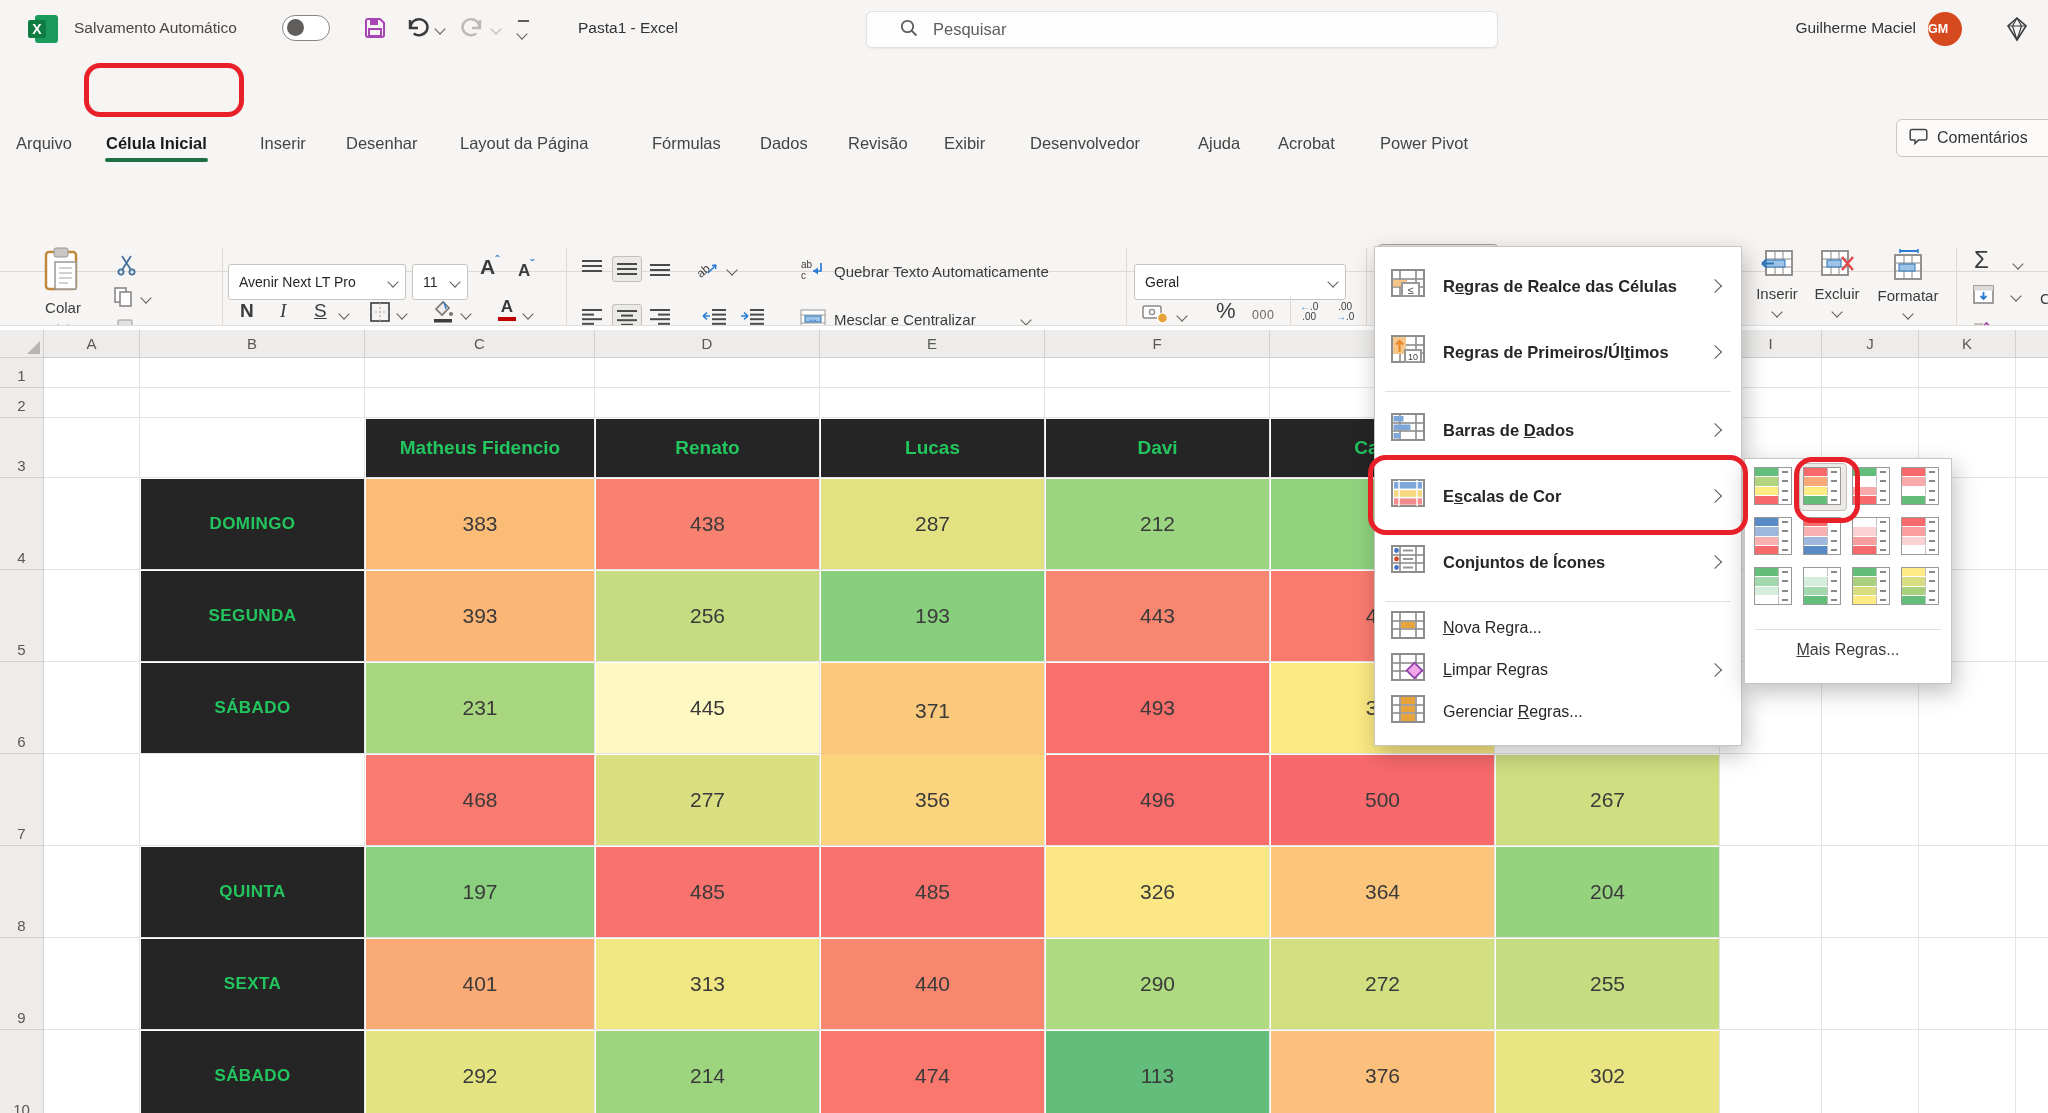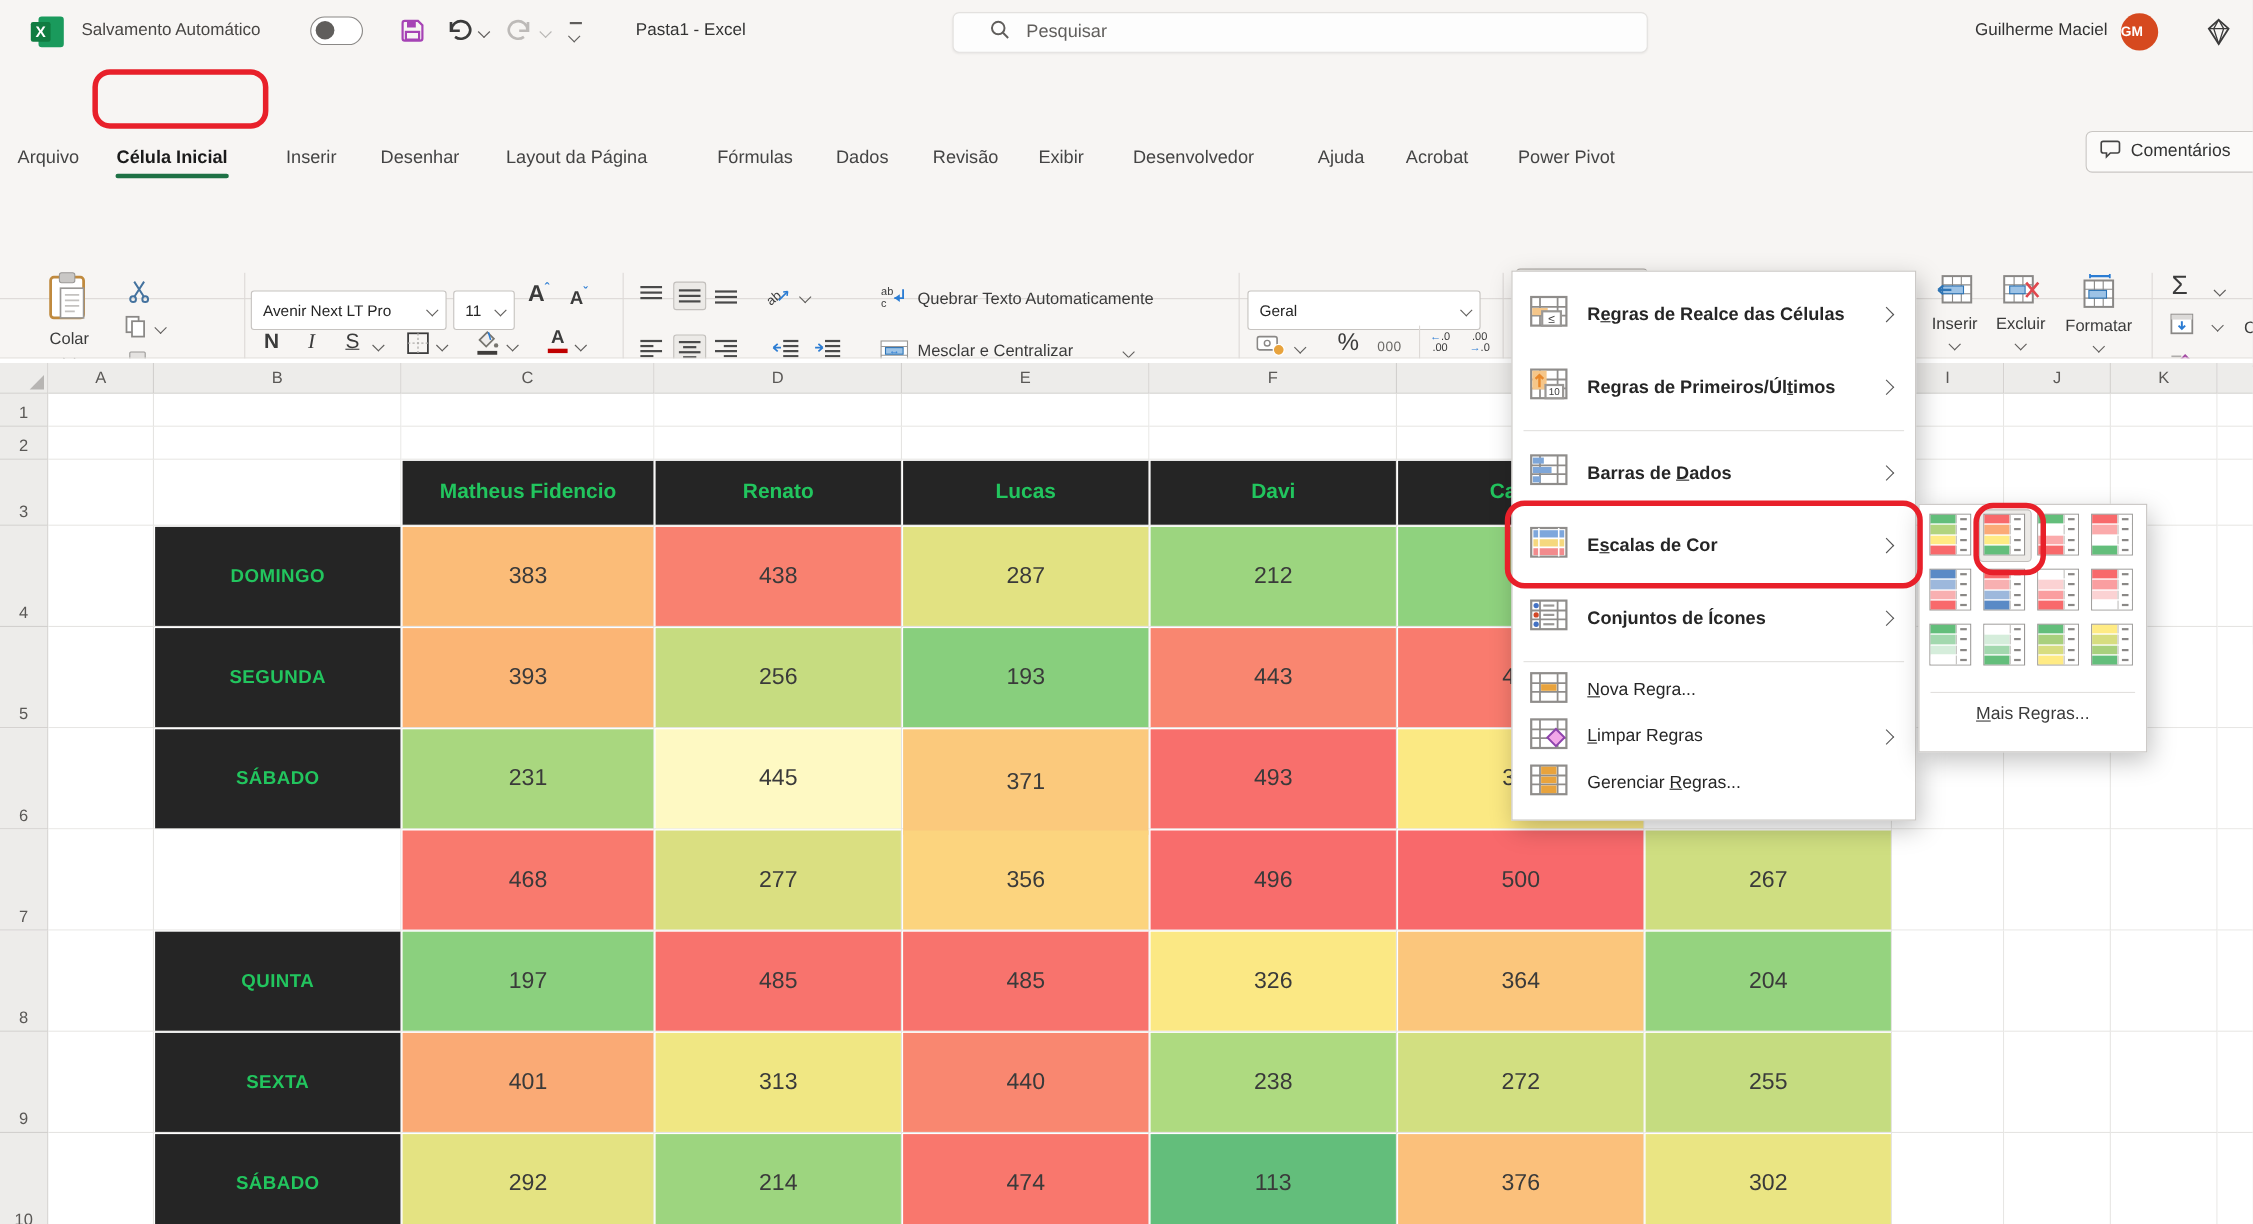--- a/index.html
+++ b/index.html
@@ -765,21 +765,21 @@
       <div class="tcell dval" style="left: 366px; top: 613px; width: 228px; height: 90px; background: rgb(250, 170, 117);">
         <span>401</span>
       </div>
       <div class="tcell dval" style="left: 596px; top: 613px; width: 223px; height: 90px; background: rgb(240, 231, 131);">
         <span>313</span>
       </div>
       <div class="tcell dval" style="left: 821px; top: 613px; width: 223px; height: 90px; background: rgb(249, 135, 112);">
         <span>440</span>
       </div>
       <div class="tcell dval" style="left: 1046px; top: 613px; width: 223px; height: 90px; background: rgb(174, 218, 128);">
-        <span>238</span>
+        <span>290</span>
       </div>
       <div class="tcell dval" style="left: 1271px; top: 613px; width: 223px; height: 90px; background: rgb(210, 223, 129);">
         <span>272</span>
       </div>
       <div class="tcell dval" style="left: 1496px; top: 613px; width: 223px; height: 90px; background: rgb(197, 220, 128);">
         <span>255</span>
       </div>
       <div class="tcell blackc daytxt" style="left: 141px; top: 705px; width: 223px; height: 90px; background: rgb(37, 37, 37);">SÁBADO</div>
       <div class="tcell dval" style="left: 366px; top: 705px; width: 228px; height: 90px; background: rgb(228, 227, 130);">
         <span>292</span>

